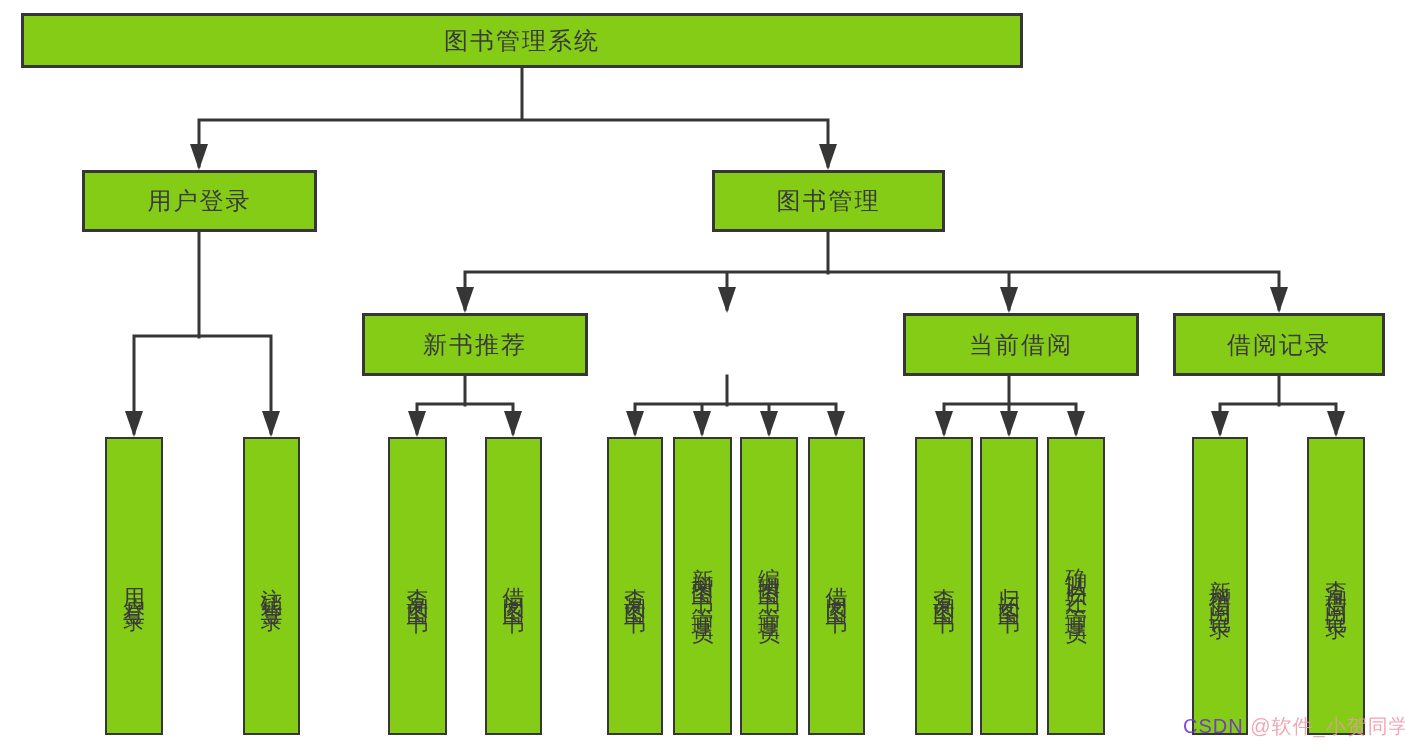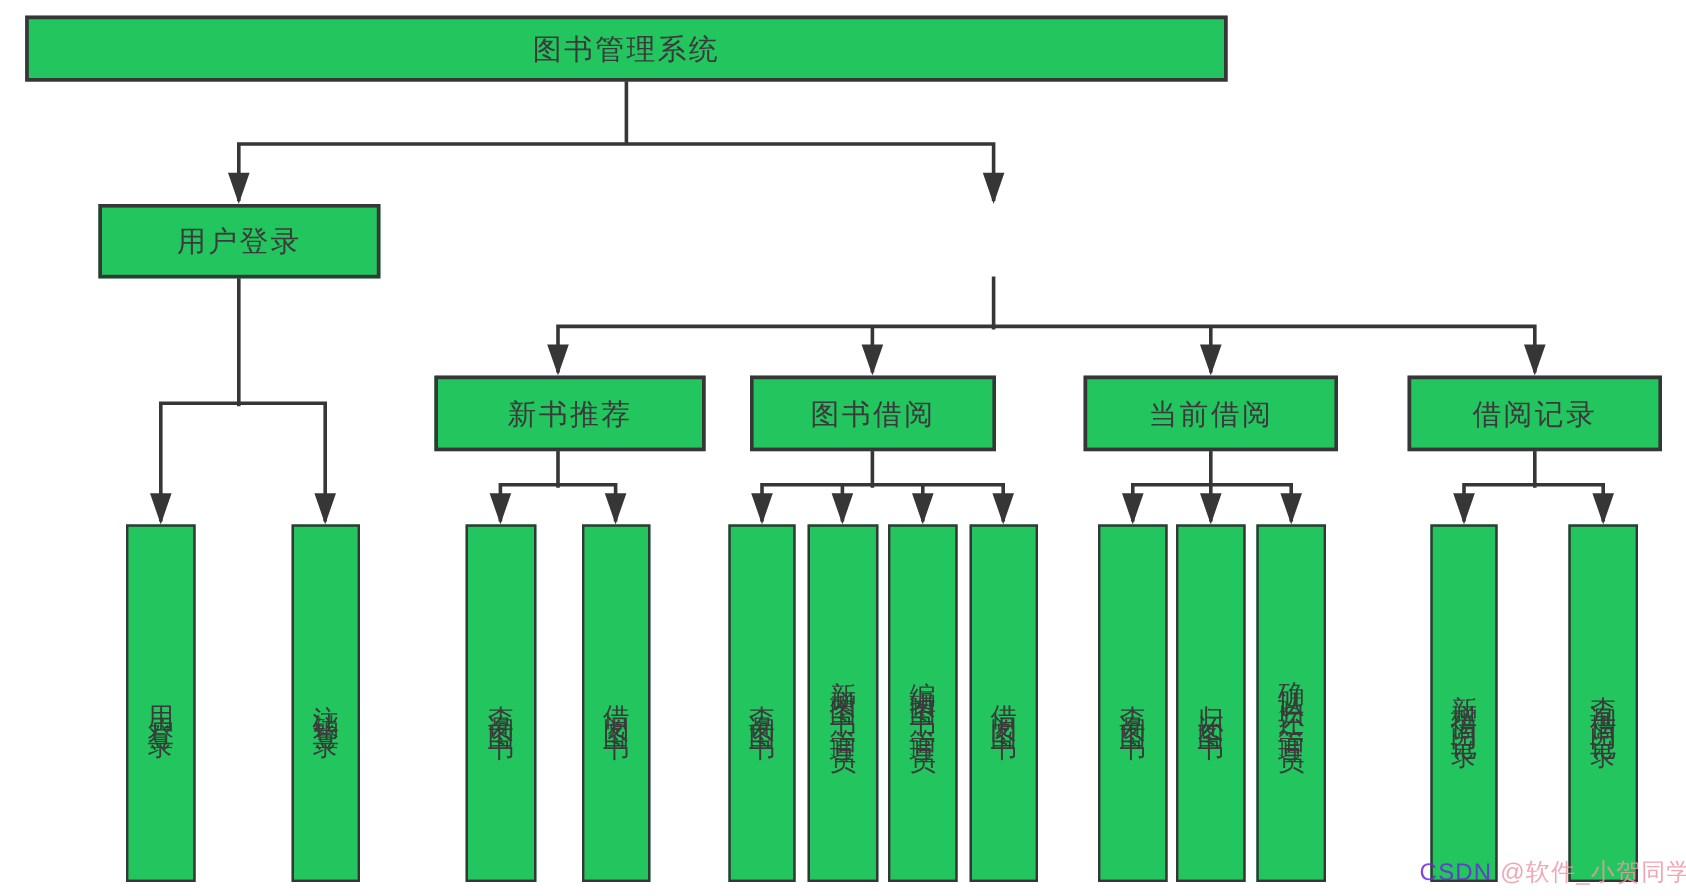--- a/index.html
+++ b/index.html
@@ -19,21 +19,21 @@
     position: absolute;
     left: 0;
     top: 0;
     width: 1405px;
     height: 747px;
     pointer-events: none;
   }
   .node {
     position: absolute;
     box-sizing: border-box;
-    background: #22c55e;
+    background: #84cc16;
     border: 3px solid #363636;
     color: #3a3a3a;
     display: flex;
     align-items: center;
     justify-content: center;
     font-size: 24px;
     letter-spacing: 2px;
     white-space: nowrap;
     z-index: 2;
   }
@@ -99,24 +99,24 @@
       <polygon points="1000,411 1018,411 1009,437"></polygon>
       <polygon points="1067,411 1085,411 1076,437"></polygon>
       <polygon points="1211,411 1229,411 1220,437"></polygon>
       <polygon points="1327,411 1345,411 1336,437"></polygon>
     </g>
   </svg>
 
   <div class="node" style="left:21px; top:13px; width:1002px; height:55px;">图书管理系统</div>
 
   <div class="node" style="left:82px; top:170px; width:235px; height:62px;">用户登录</div>
+  <div class="node" style="left:712px; top:170px; width:233px; height:62px;">图书管理</div>
 
   <div class="node" style="left:362px; top:313px; width:226px; height:63px;">新书推荐</div>
-  <div class="node" style="left:625px; top:313px; width:205px; height:63px;">图书借阅</div>
-  <div class="node" style="left:903px; top:313px; width:212px; height:63px;">当前借阅</div>
+  <div class="node" style="left:903px; top:313px; width:236px; height:63px;">当前借阅</div>
   <div class="node" style="left:1173px; top:313px; width:212px; height:63px;">借阅记录</div>
 
   <div class="node leaf" style="left:105px; top:437px; width:58px; height:298px;">用户登录</div>
   <div class="node leaf" style="left:243px; top:437px; width:57px; height:298px;">注销登录</div>
 
   <div class="node leaf" style="left:388px; top:437px; width:59px; height:298px;">查询图书</div>
   <div class="node leaf" style="left:485px; top:437px; width:57px; height:298px;">借阅图书</div>
 
   <div class="node leaf" style="left:607px; top:437px; width:56px; height:298px;">查询图书</div>
   <div class="node leaf" style="left:673px; top:437px; width:59px; height:298px;">新增图书（管理员）</div>

